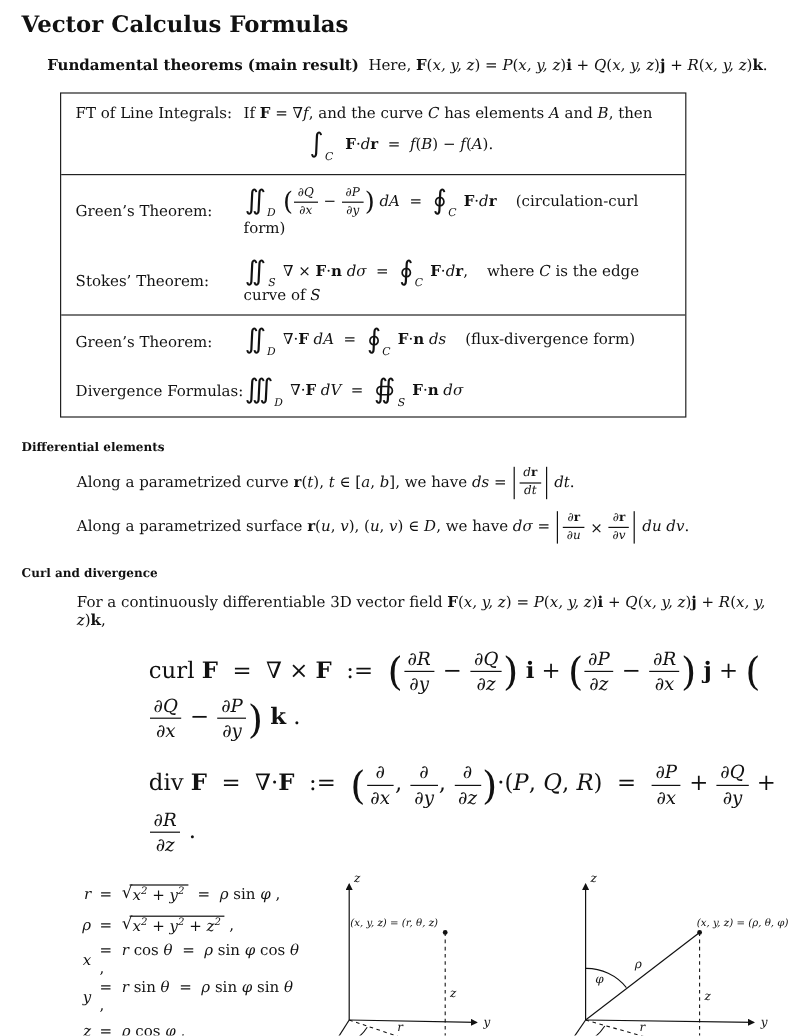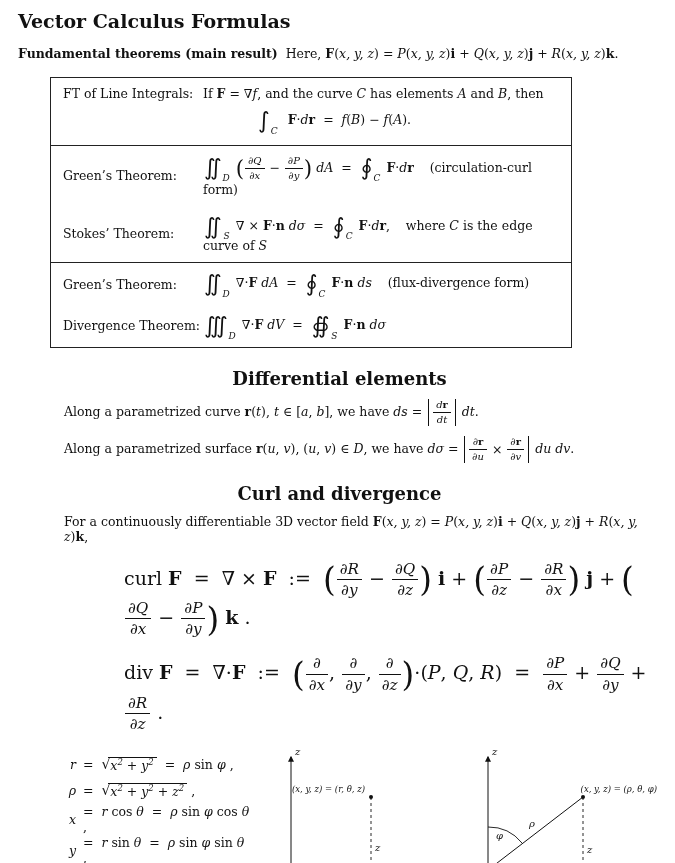--- a/index.html
+++ b/index.html
@@ -3,22 +3,22 @@
 <meta charset="utf-8">
 <style>
   html,body { margin:0; padding:0; background:#fff; }
   body {
     width:675px; height:863px; overflow:hidden;
     font-family:"DejaVu Serif", serif; font-size:12.5px; color:#111;
   }
   .page { box-sizing:border-box; width:675px; height:672px; padding:8px 14px 0 18px; position:relative; }
 
   h1 { font-size:19px; margin:2px 0 14px 0; font-weight:bold; }
-  h2 { font-size:18px; margin:20px 0 10px 0; font-weight:bold;text-align:center; }
-  .intro { margin:0 0 16px 0; }
+  h2 { font-size:10px; margin:20px 0 10px 0; font-weight:bold; }
+  .intro { margin:0 0 16px 0;text-align:center; }
   .lead { font-weight:bold; }
 
   
   .fm { white-space:pre-wrap; }
   .mi { font-style:italic; }
   .mb { font-weight:bold; }
   sup.msup { font-size:0.68em; line-height:0; font-style:italic; }
   .frac { display:inline-flex; flex-direction:column; text-align:center; vertical-align:middle;
           font-size:0.8em; line-height:1.2; margin:0 1px; }
   .frac .num { display:block; border-bottom:1px solid #111; padding:0 3px 1px 3px; }
@@ -91,21 +91,21 @@
       </div>
     </div>
     <div class="tsep"></div>
     <div class="trow">
       <div class="tlabel">Green’s Theorem:</div>
       <div class="tcontent">
         <div class="fm"><span class="bigop"><span class="opg">∬</span><span class="opsub">D</span></span><span>∇·</span><span class="mb">F</span><span> </span><span class="mi">dA</span><span>  =  </span><span class="bigop"><span class="opg">∮</span><span class="opsub">C</span></span><span class="mb">F</span><span>·</span><span class="mb">n</span><span> </span><span class="mi">ds</span><span>    (flux-divergence form)</span></div>
       </div>
     </div>
     <div class="trow">
-      <div class="tlabel">Divergence Theorem:</div>
+      <div class="tlabel">Divergence Formulas:</div>
       <div class="tcontent">
         <div class="fm"><span class="bigop"><span class="opg">∭</span><span class="opsub">D</span></span><span>∇·</span><span class="mb">F</span><span> </span><span class="mi">dV</span><span>  =  </span><span class="bigop"><span class="opg">∯</span><span class="opsub">S</span></span><span class="mb">F</span><span>·</span><span class="mb">n</span><span> </span><span class="mi">dσ</span></div>
       </div>
     </div>
   </div>
 
   <h2>Differential elements</h2>
   <div class="indent">
     <div class="fm dline"><span>Along a parametrized curve </span><span class="mb">r</span><span>(</span><span class="mi">t</span><span>), </span><span class="mi">t</span><span> ∈ [</span><span class="mi">a</span><span>, </span><span class="mi">b</span><span>], we have </span><span class="mi">ds</span><span> = </span><span class="abs"><span class="frac"><span class="num"><span class="mi">d</span><span class="mb">r</span></span><span class="den"><span class="mi">dt</span></span></span></span><span> </span><span class="mi">dt</span><span>.</span></div>
     <div class="fm dline"><span>Along a parametrized surface </span><span class="mb">r</span><span>(</span><span class="mi">u</span><span>, </span><span class="mi">v</span><span>), (</span><span class="mi">u</span><span>, </span><span class="mi">v</span><span>) ∈ </span><span class="mi">D</span><span>, we have </span><span class="mi">dσ</span><span> = </span><span class="abs"><span class="frac"><span class="num"><span>∂</span><span class="mb">r</span></span><span class="den"><span>∂</span><span class="mi">u</span></span></span><span> × </span><span class="frac"><span class="num"><span>∂</span><span class="mb">r</span></span><span class="den"><span>∂</span><span class="mi">v</span></span></span></span><span> </span><span class="mi">du dv</span><span>.</span></div>

